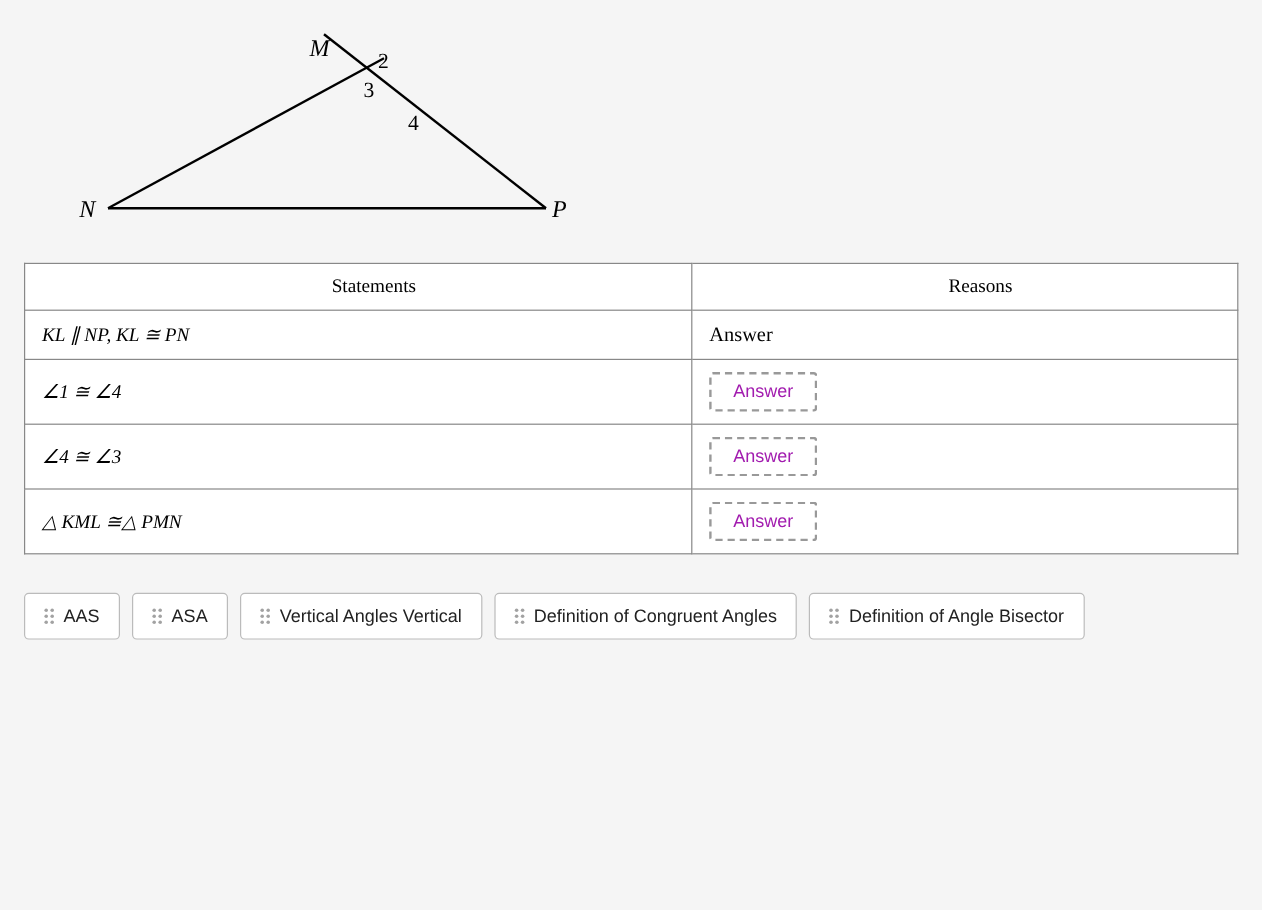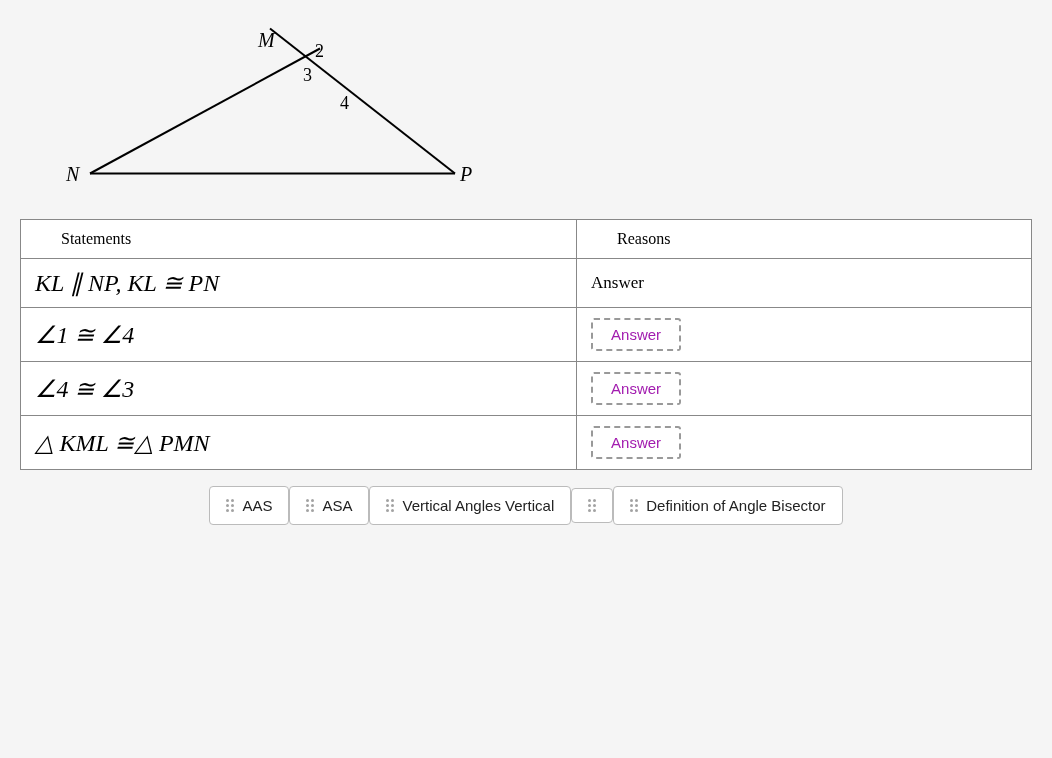--- a/index.html
+++ b/index.html
@@ -49,58 +49,57 @@
     .proof-table th, .proof-table td {
       border: 1px solid #888;
       padding: 10px 14px;
       vertical-align: middle;
     }
 
     .proof-table th {
       font-weight: normal;
       font-size: 16px;
       background: white;
-      text-align: left;
+      text-align: center;
       padding-left: 40px;
     }
 
     .proof-table .statements-col {
       width: 55%;
     }
 
     .proof-table .reasons-col {
       width: 45%;
       margin-left: 12px;
     }
 
     .math-text {
       font-style: italic;
-      font-size: 24px;
+      font-size: 16px;
     }
 
     
     .answer-box {
       border: 2px dashed #999;
       border-radius: 3px;
       padding: 6px 18px;
       display: inline-block;
       color: #a21caf;
       font-style: normal;
       font-family: Arial, sans-serif;
       font-size: 15px;
     }
 
     
     .tiles-area {
-      margin-top: 16px;
+      margin-top: 32px;
       display: flex;
       flex-wrap: wrap;
-      gap: 0;
+      gap: 10px;
       align-items: center;
-      justify-content: center;
     }
 
     .tile {
       background: white;
       border: 1px solid #bbb;
       border-radius: 4px;
       padding: 10px 16px;
       font-size: 15px;
       font-family: Arial, sans-serif;
       color: #222;
@@ -232,20 +231,21 @@
           <span></span>
       </span>
       <span>Vertical Angles Vertical</span>
     </div>
     <div class="tile">
       <span class="tile-dots">
         <span></span>
           <span></span>
           <span></span>
       </span>
+      <span>Definition of Congruent Angles</span>
     </div>
     <div class="tile">
       <span class="tile-dots">
         <span></span>
           <span></span>
           <span></span>
       </span>
       <span>Definition of Angle Bisector</span>
     </div>
   </div>

